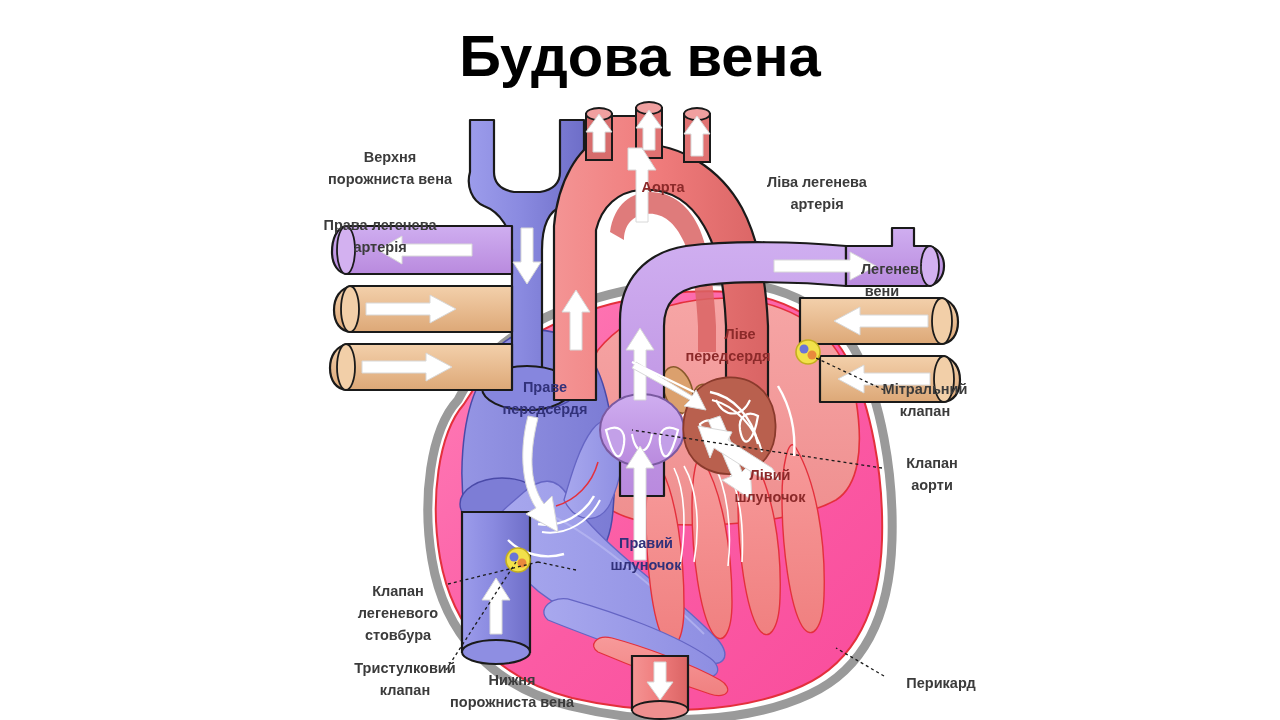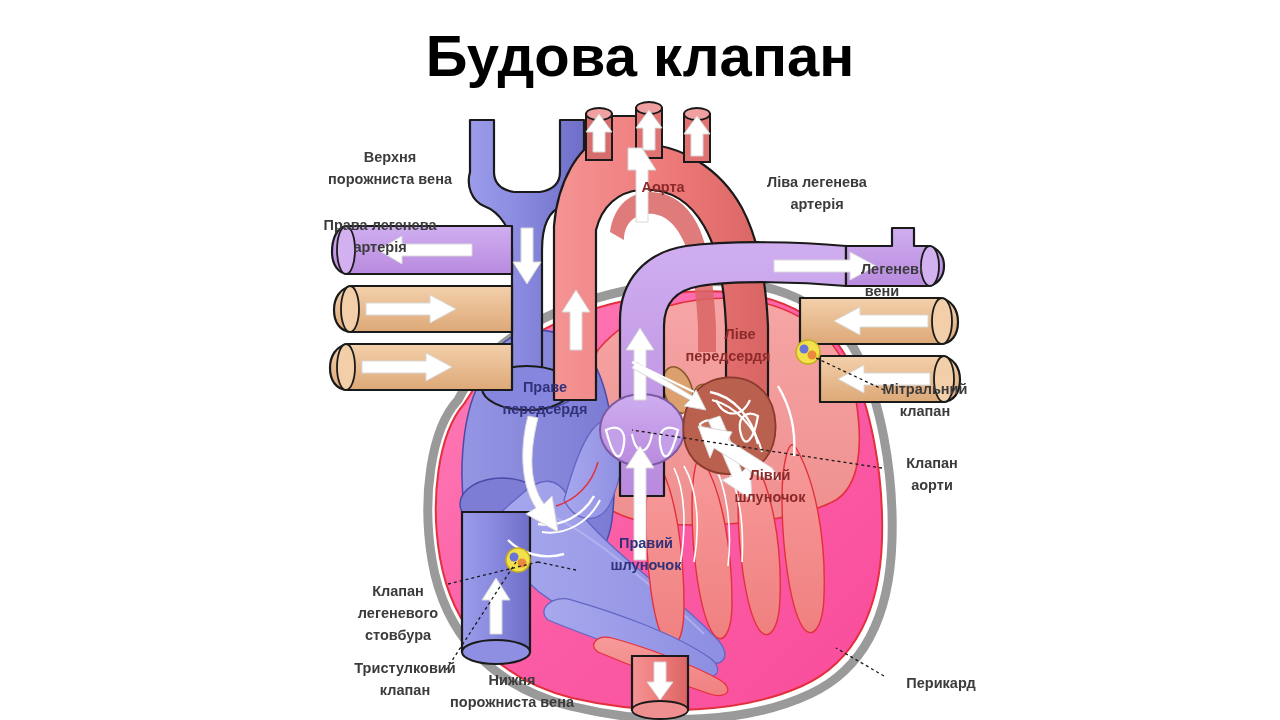--- a/index.html
+++ b/index.html
@@ -42,21 +42,21 @@
     text-anchor:middle;
   }
   .leader{stroke:#1a1a1a;stroke-width:1.3;fill:none;stroke-dasharray:3 3;}
   .arrow-w{fill:#ffffff;stroke:#d8d8d8;stroke-width:1;}
   .chord{stroke:#ffffff;stroke-width:1.6;fill:none;}
   .redline{stroke:#e4303c;stroke-width:1.5;fill:none;}
 </style>
 </head>
 <body>
 
-<div id="page-title">Будова клапан</div>
+<div id="page-title">Будова вена</div>
 
 <div id="diagram-wrap">
 <svg width="730" height="620" viewBox="0 0 730 620" xmlns="http://www.w3.org/2000/svg">
   <defs>
     <linearGradient id="gBlue" x1="0" y1="0" x2="1" y2="0">
       <stop offset="0%" stop-color="#9c9ceb"></stop>
       <stop offset="45%" stop-color="#8a8ae0"></stop>
       <stop offset="100%" stop-color="#6e6ec8"></stop>
     </linearGradient>
     <linearGradient id="gBlueV" x1="0" y1="0" x2="0" y2="1">

